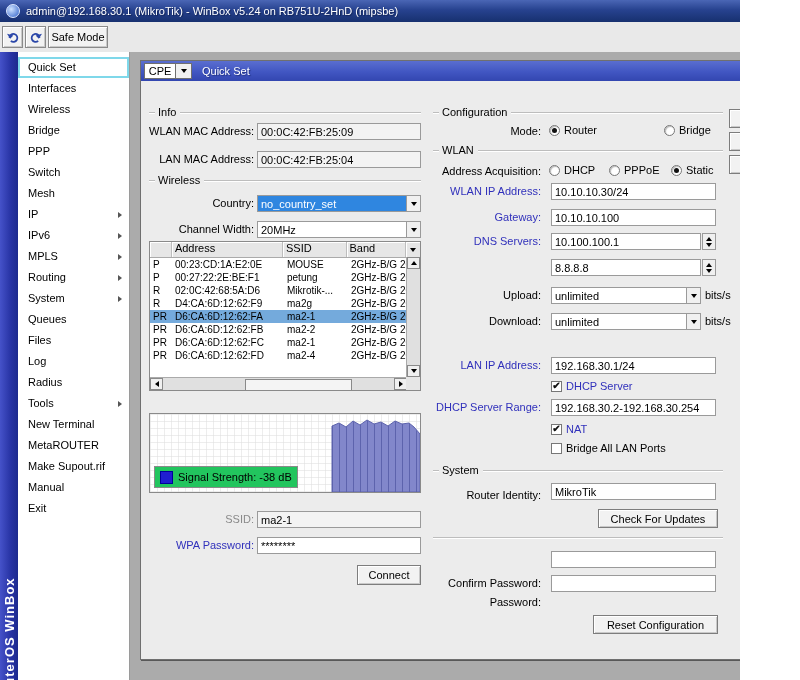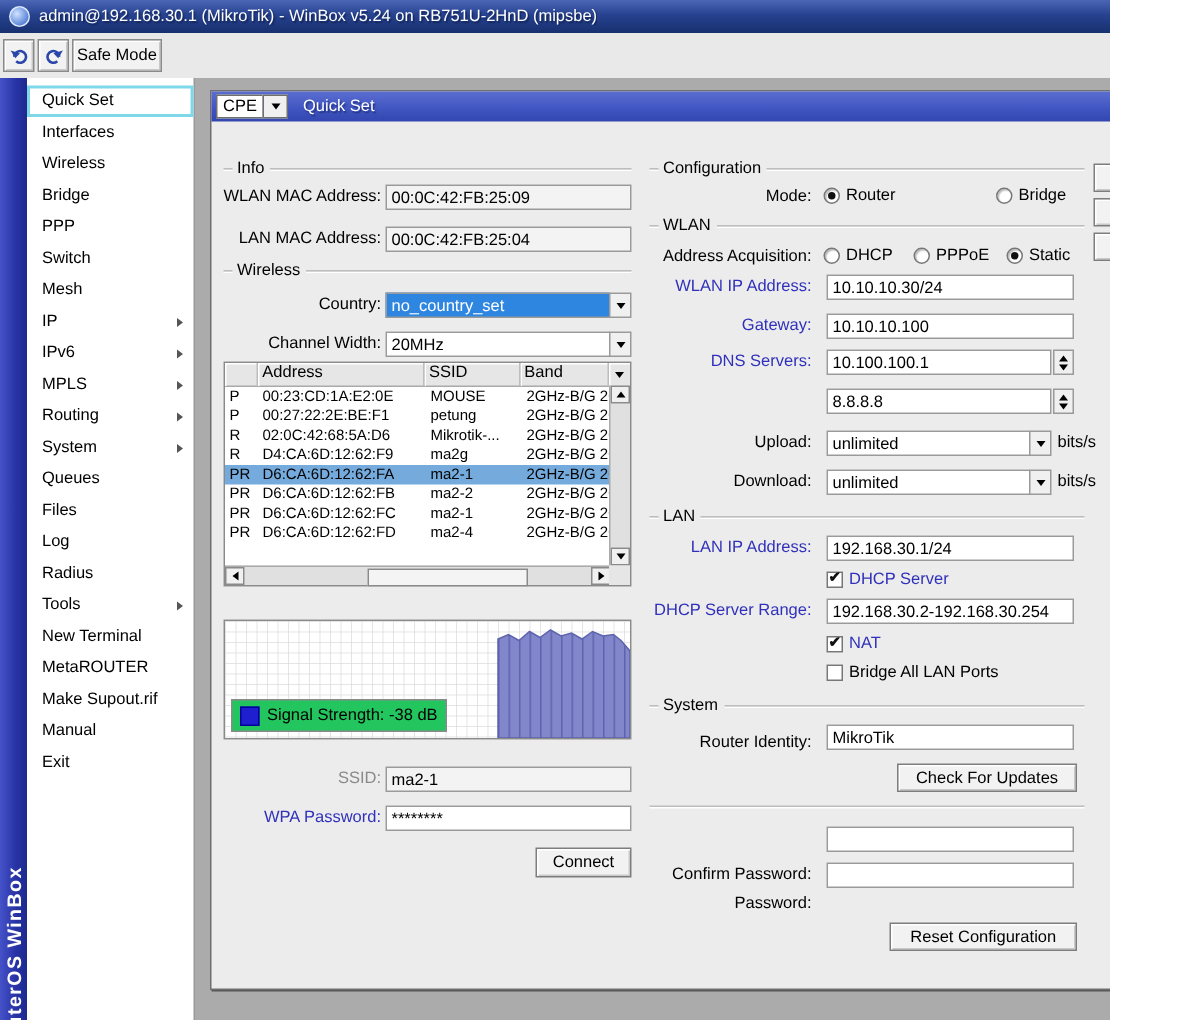--- a/index.html
+++ b/index.html
@@ -391,25 +391,20 @@
             <span class="tri-down"></span>
           </div>
         <div class="unit" style="top:208px;left:564px;">bits/s</div>
         <div class="rlbl" style="top:234px;left:288px;">Download:</div>
         <div class="fld" style="top:232px;left:410px;width:136px;">unlimited</div>
         <div class="ddbtn" style="top:232px;left:545px;">
             <span class="tri-down"></span>
           </div>
         <div class="unit" style="top:234px;left:564px;">bits/s</div>
 
-        <div class="sect" style="top:258px;left:292px;width:290px;">
-          <span class="dash"></span>
-            <span class="stitle">LAN</span>
-            <span class="sline"></span>
-        </div>
         <div class="rlbl blue" style="top:278px;left:288px;">LAN IP Address:</div>
         <div class="fld" style="top:276px;left:410px;width:165px;">192.168.30.1/24</div>
         <div class="opt" style="top:299px;left:410px;">
           <span class="cb">
               <span class="cbmark">✔</span>
             </span>
           <span class="blue">DHCP Server</span>
         </div>
         <div class="rlbl blue" style="top:320px;left:288px;">DHCP Server Range:</div>
         <div class="fld" style="top:318px;left:410px;width:165px;">192.168.30.2-192.168.30.254</div>

